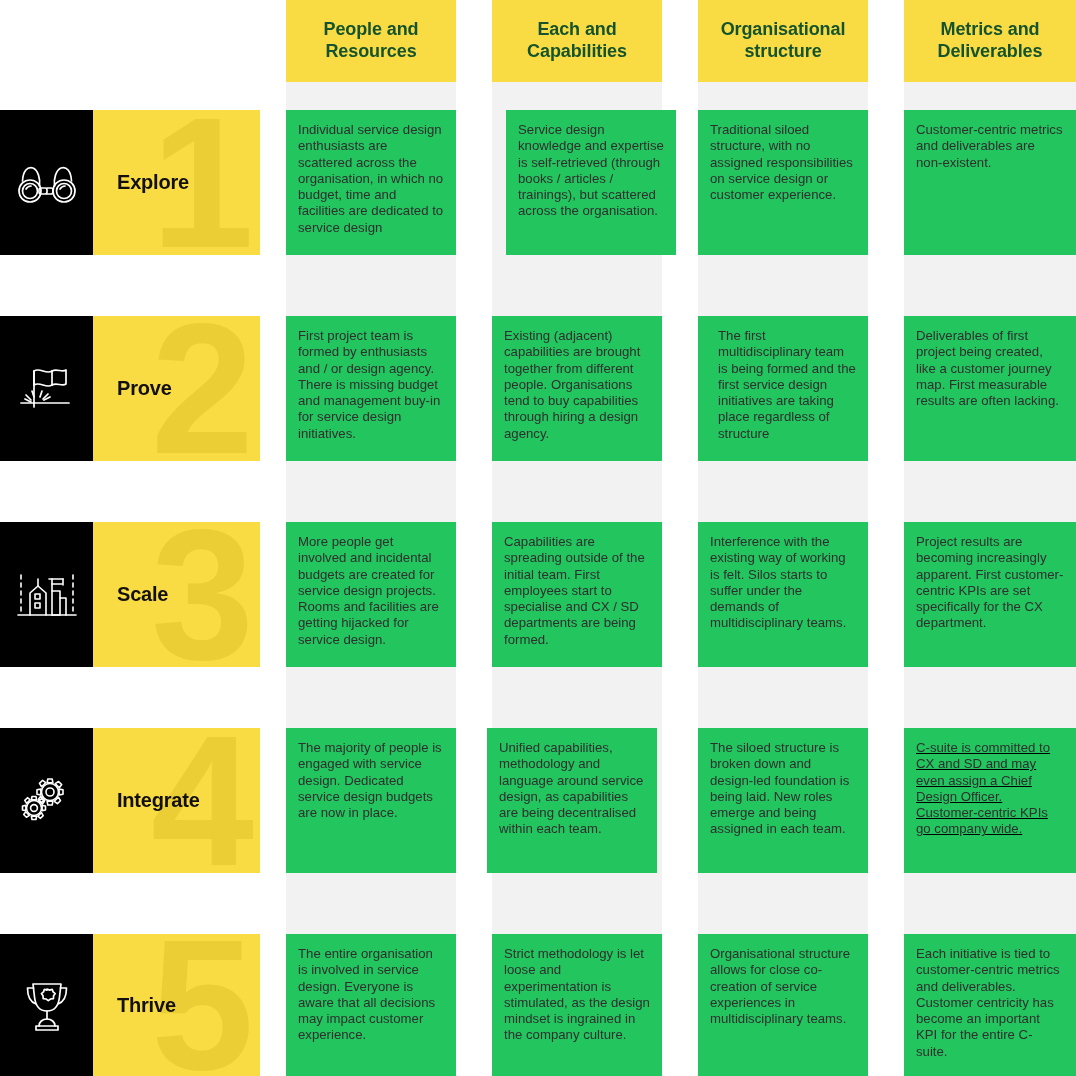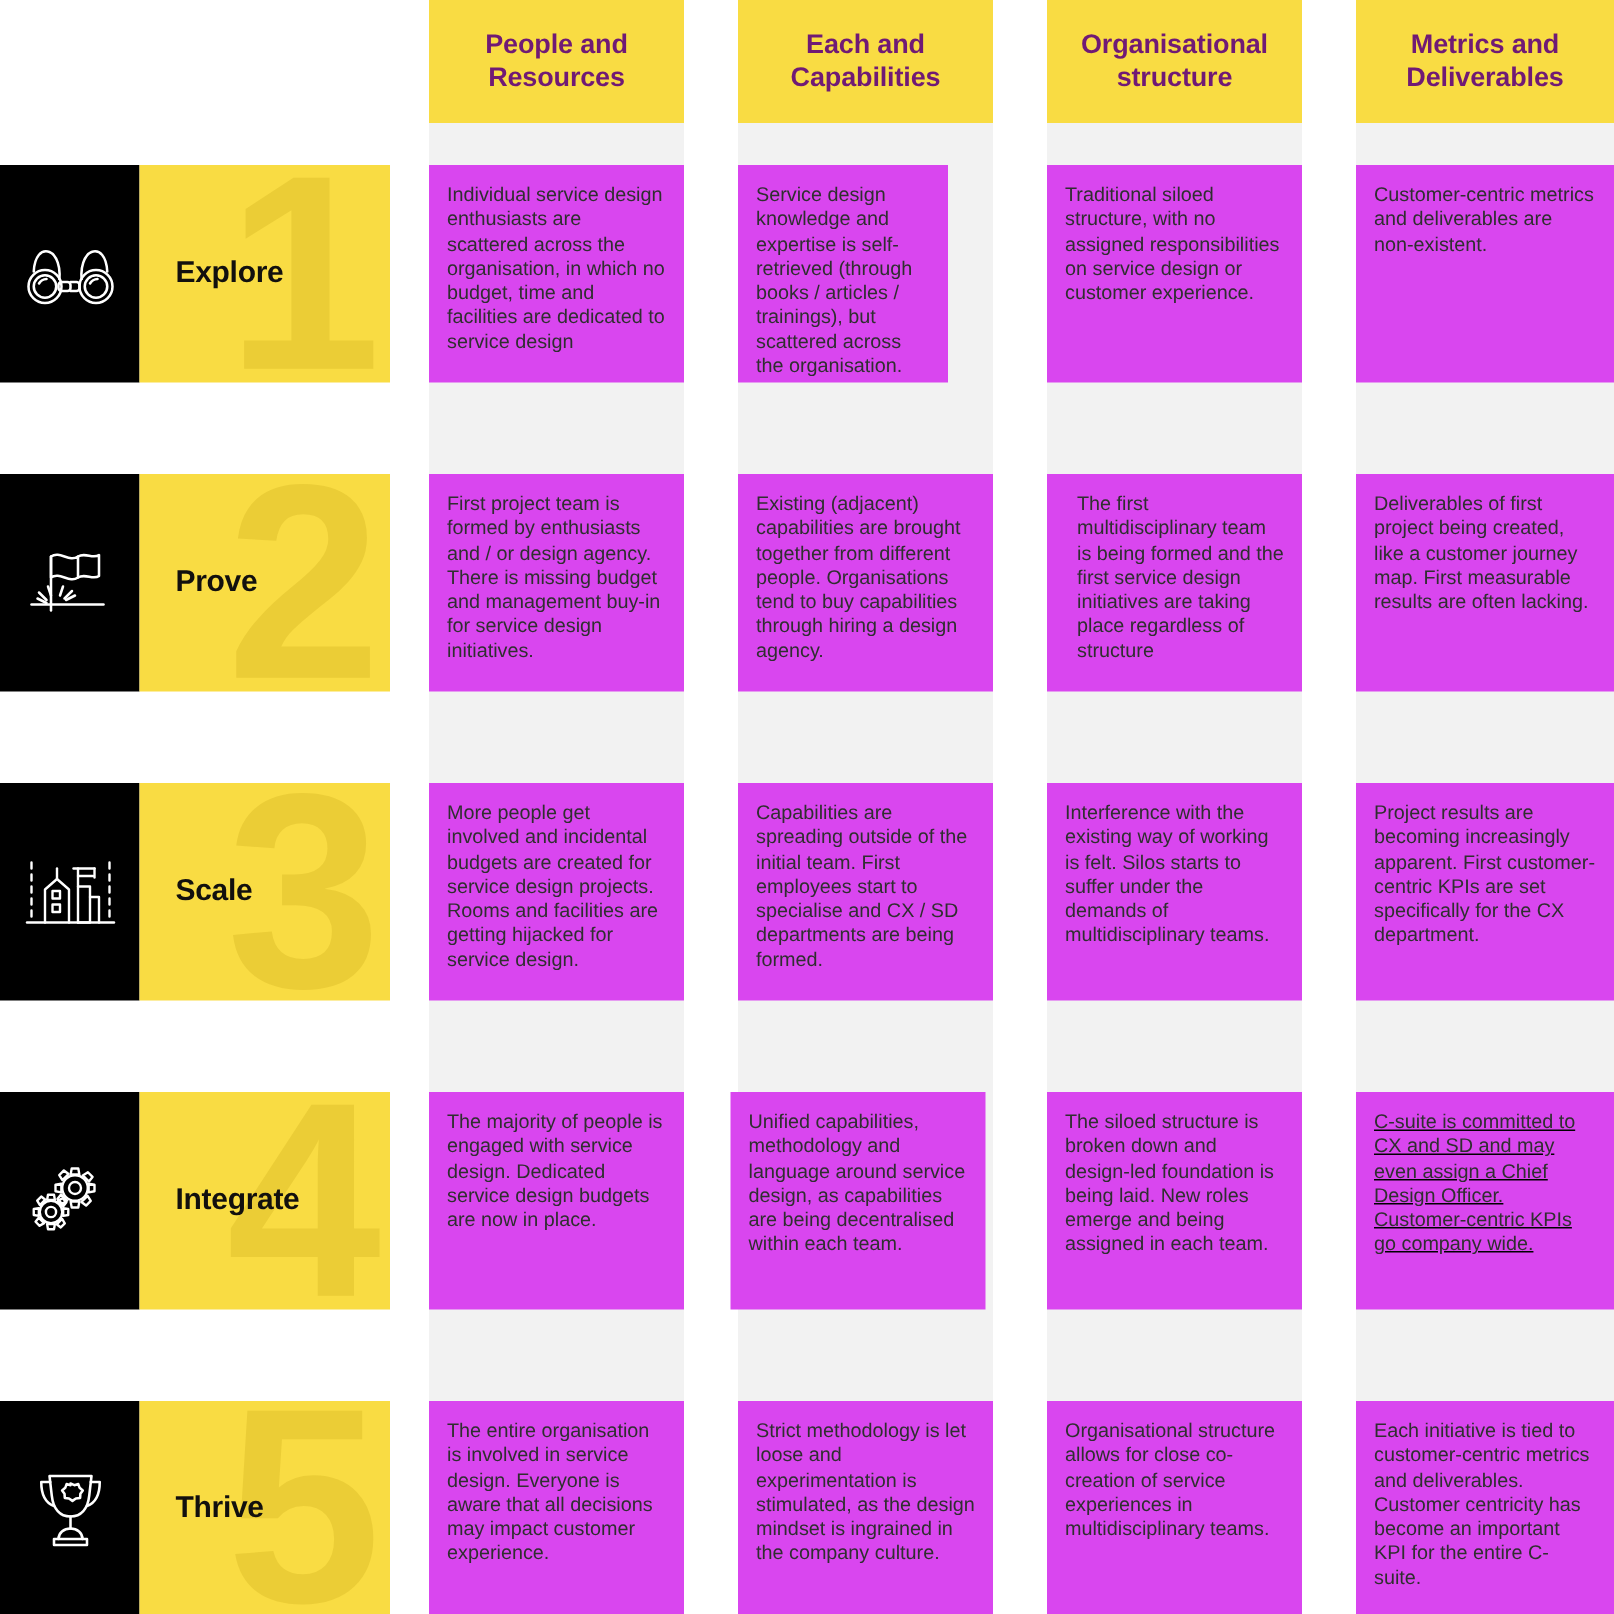--- a/index.html
+++ b/index.html
@@ -33,21 +33,21 @@
     display: flex;
     align-items: center;
     justify-content: center;
     text-align: center;
     padding: 0 14px;
   }
   .header-cell .header-label {
     font-size: 18px;
     font-weight: bold;
     line-height: 1.22;
-    color: #701a75;
+    color: #14532d;
     letter-spacing: -0.1px;
   }
 
   
   .stage-icon-cell {
     position: absolute;
     left: 0;
     width: 93px;
     background: #000000;
     display: flex;
@@ -81,21 +81,21 @@
     font-size: 20px;
     font-weight: bold;
     color: #12100e;
     padding-left: 24px;
     letter-spacing: -0.2px;
   }
 
   
   .body-cell {
     position: absolute;
-    background: #d946ef;
+    background: #22c55e;
     padding: 12px 12px 10px 12px;
   }
   .body-cell .cell-text {
     display: block;
     font-size: 13.2px;
     line-height: 1.235;
     color: #2f2f2f;
     white-space: pre-line;
   }
   .stage-icon-cell svg { display: block; }
@@ -143,21 +143,21 @@
       </svg>
     </span>
   </div>
   <div class="stage-label-cell" style="top:110px;height:145px;">
     <span class="stage-number">1</span>
     <span class="stage-name">Explore</span>
   </div>
   <div class="body-cell" style="left:286px;top:110px;width:170px;height:145px;">
     <span class="cell-text">Individual service design enthusiasts are scattered across the organisation, in which no budget, time and facilities are dedicated to service design</span>
   </div>
-  <div class="body-cell" style="left:492px;top:110px;width:140px;height:145px;">
+  <div class="body-cell" style="left:506px;top:110px;width:170px;height:145px;">
     <span class="cell-text">Service design knowledge and expertise is self-retrieved (through books / articles / trainings), but scattered across the organisation.</span>
   </div>
   <div class="body-cell" style="left:698px;top:110px;width:170px;height:145px;">
     <span class="cell-text">Traditional siloed structure, with no assigned responsibilities on service design or customer experience.</span>
   </div>
   <div class="body-cell" style="left:904px;top:110px;width:172px;height:145px;">
     <span class="cell-text">Customer-centric metrics and deliverables are non-existent.</span>
   </div>
 
   <div class="stage-icon-cell" style="top:316px;height:145px;">

